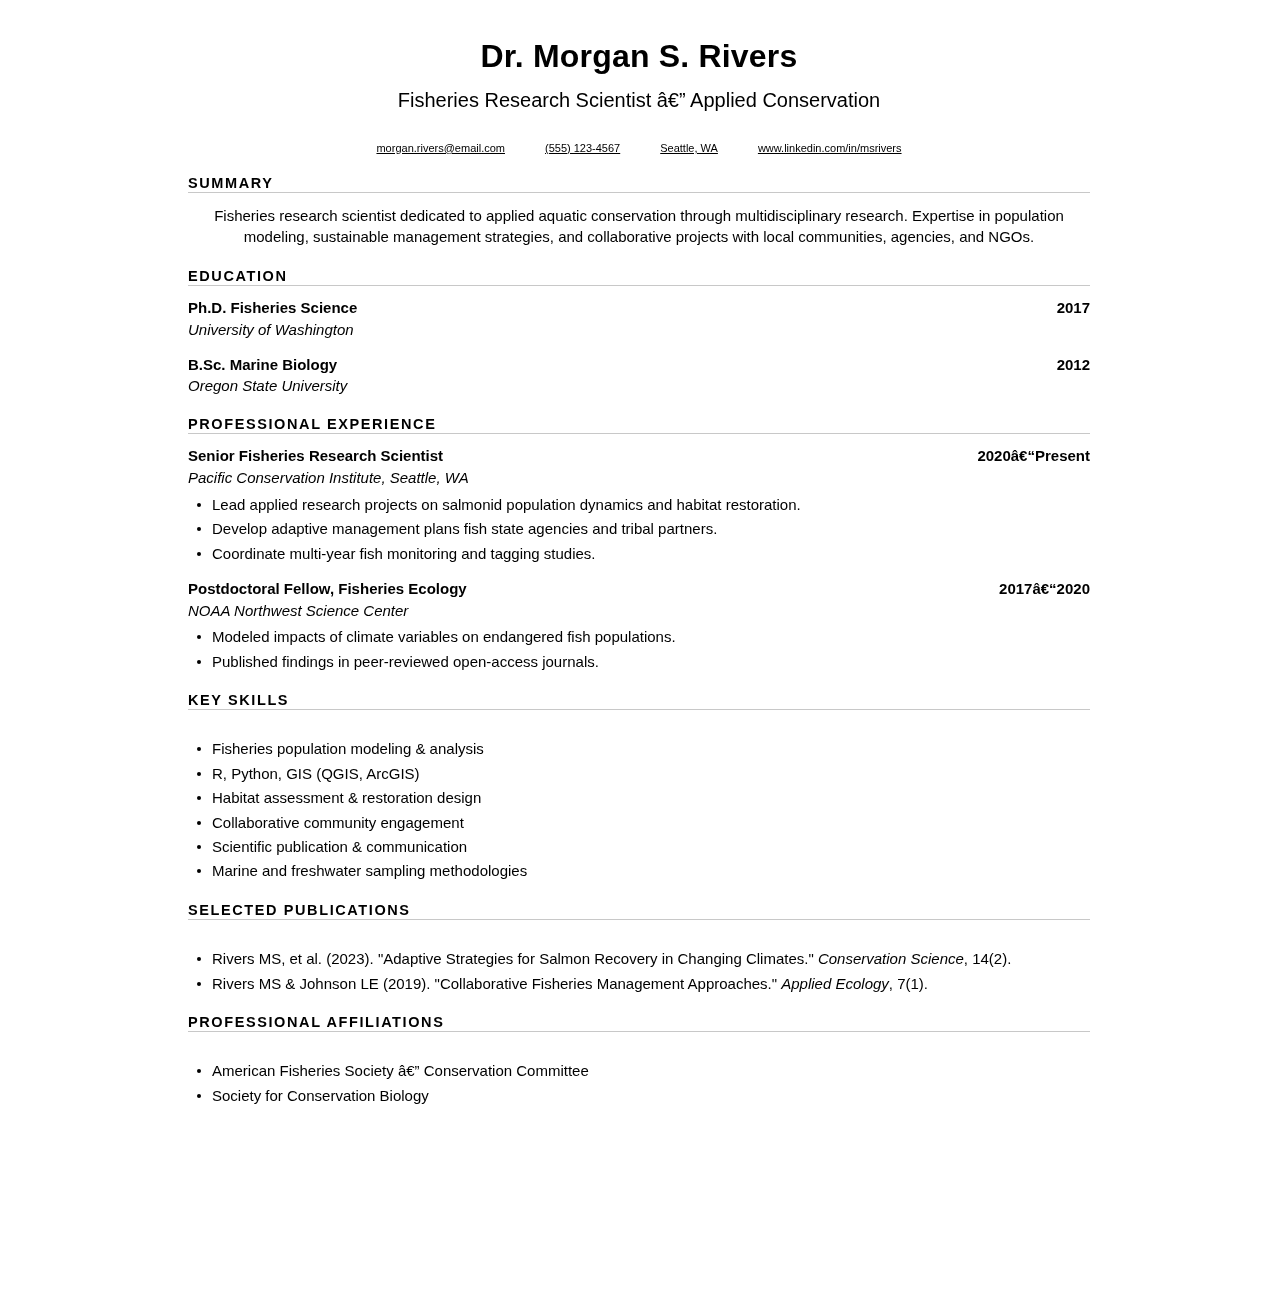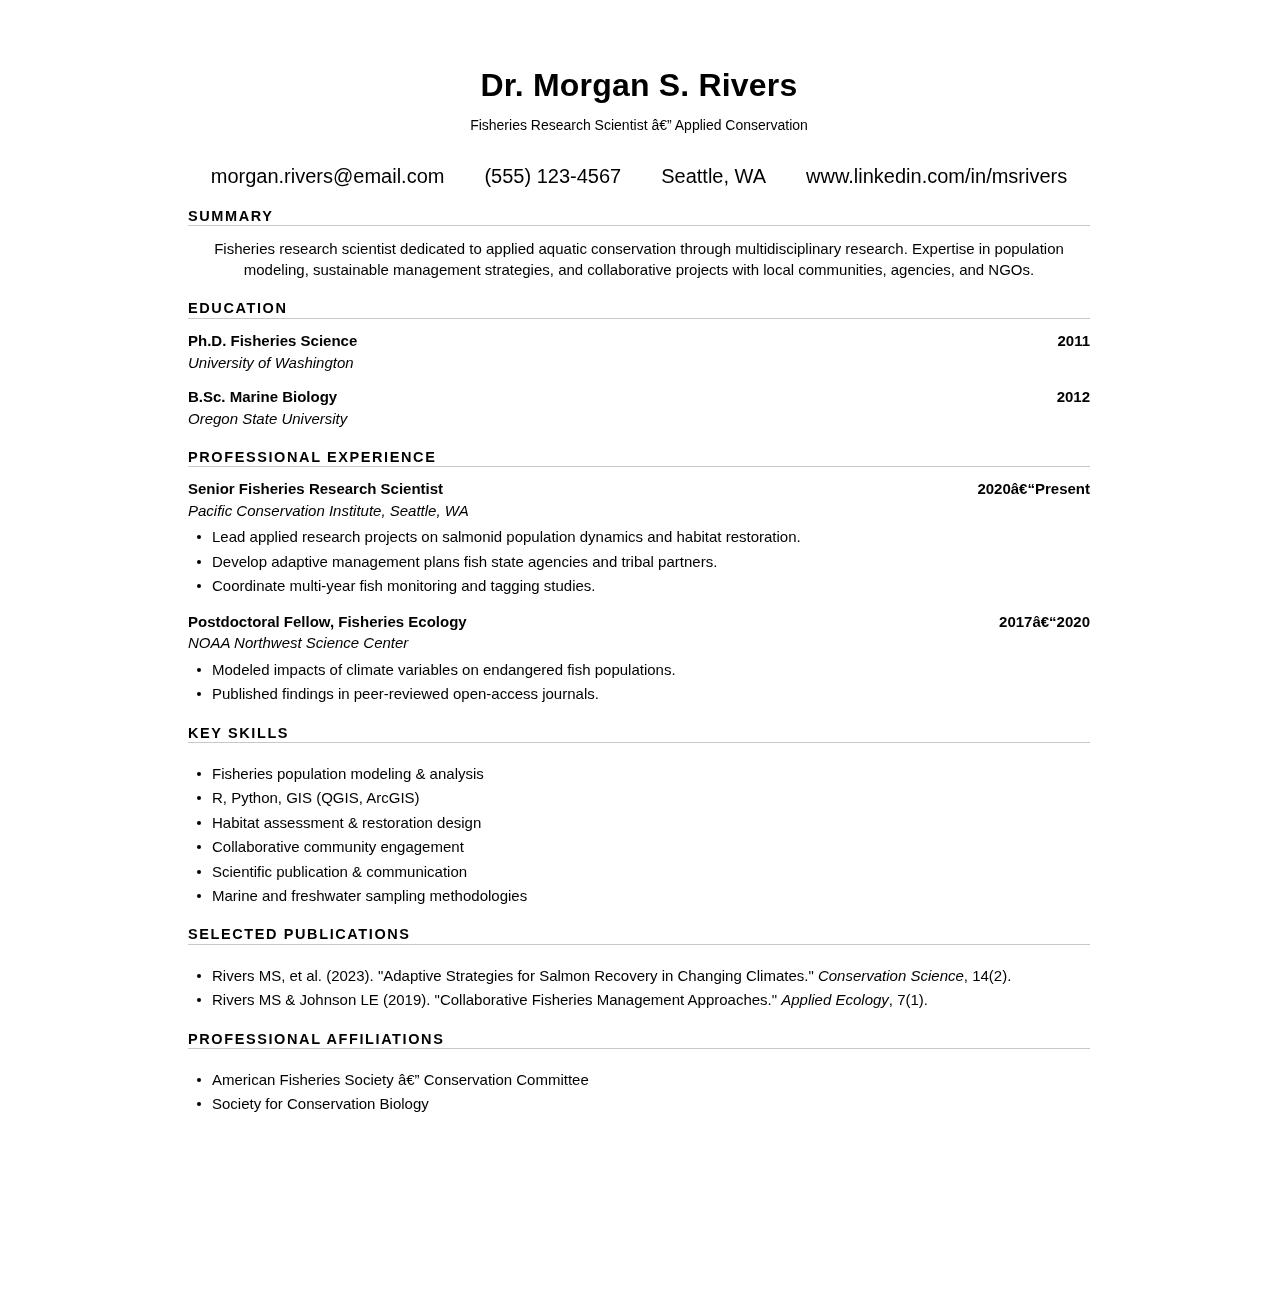--- a/index.html
+++ b/index.html
@@ -24,43 +24,44 @@
   .content {
     position: absolute;
     left: 188px;
     top: 0;
     width: 902px;
   }
 
   
   .header {
     text-align: center;
-    padding-top: 68px;
+    padding-top: 39px;
   }
   .name {
     font-size: 32px;
     font-weight: bold;
     letter-spacing: 0.2px;
     line-height: 1.12;
     margin: 0;
   }
   .tagline {
-    font-size: 14px;
+    font-size: 20px;
     font-weight: normal;
     line-height: 1.2;
     margin: 13px 0 0 0;
   }
   .contact {
     margin-top: 30px;
-    font-size: 20px;
+    font-size: 11px;
     line-height: 1.2;
     display: flex;
     justify-content: center;
     align-items: baseline;
     gap: 40px;
+    text-decoration: underline;
   }
   .contact-item {
     white-space: nowrap;
   }
 
   
   .section {
     margin-top: 20px;
   }
   .section-title {
@@ -115,21 +116,21 @@
     margin-top: 2px;
   }
 
   
   ul.bullets {
     list-style: none;
     margin: 7px 0 0 0;
     padding: 0;
   }
   ul.bullets.tight {
-    margin-top: 8px;
+    margin-top: 16px;
   }
   ul.bullets li {
     position: relative;
     font-size: 15px;
     line-height: 1.36;
     padding-left: 24px;
     margin-bottom: 4px;
   }
   ul.bullets li:last-child {
     margin-bottom: 0;
@@ -181,21 +182,21 @@
       </div>
     </div>
 
     <div class="section">
       <div class="section-title">EDUCATION</div>
       <div class="section-body">
 
         <div class="entry">
           <div class="entry-head">
             <span class="entry-title">Ph.D. Fisheries Science</span>
-            <span class="entry-date">2011</span>
+            <span class="entry-date">2017</span>
           </div>
           <div class="entry-sub">University of Washington</div>
         </div>
 
         <div class="entry">
           <div class="entry-head">
             <span class="entry-title">B.Sc. Marine Biology</span>
             <span class="entry-date">2012</span>
           </div>
           <div class="entry-sub">Oregon State University</div>

